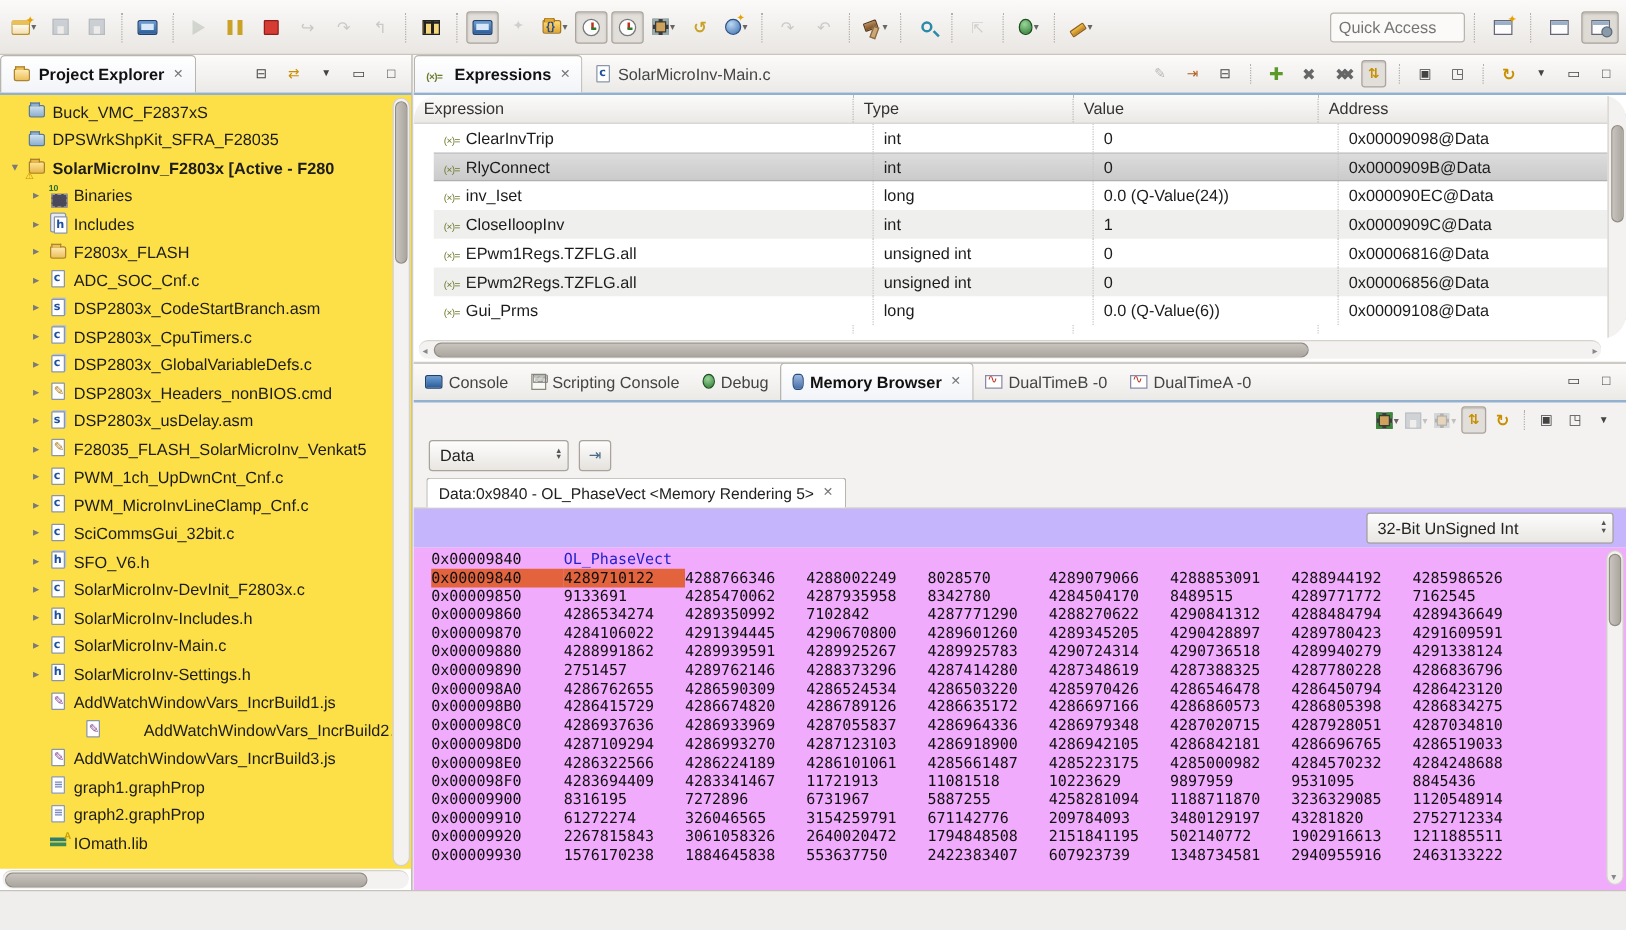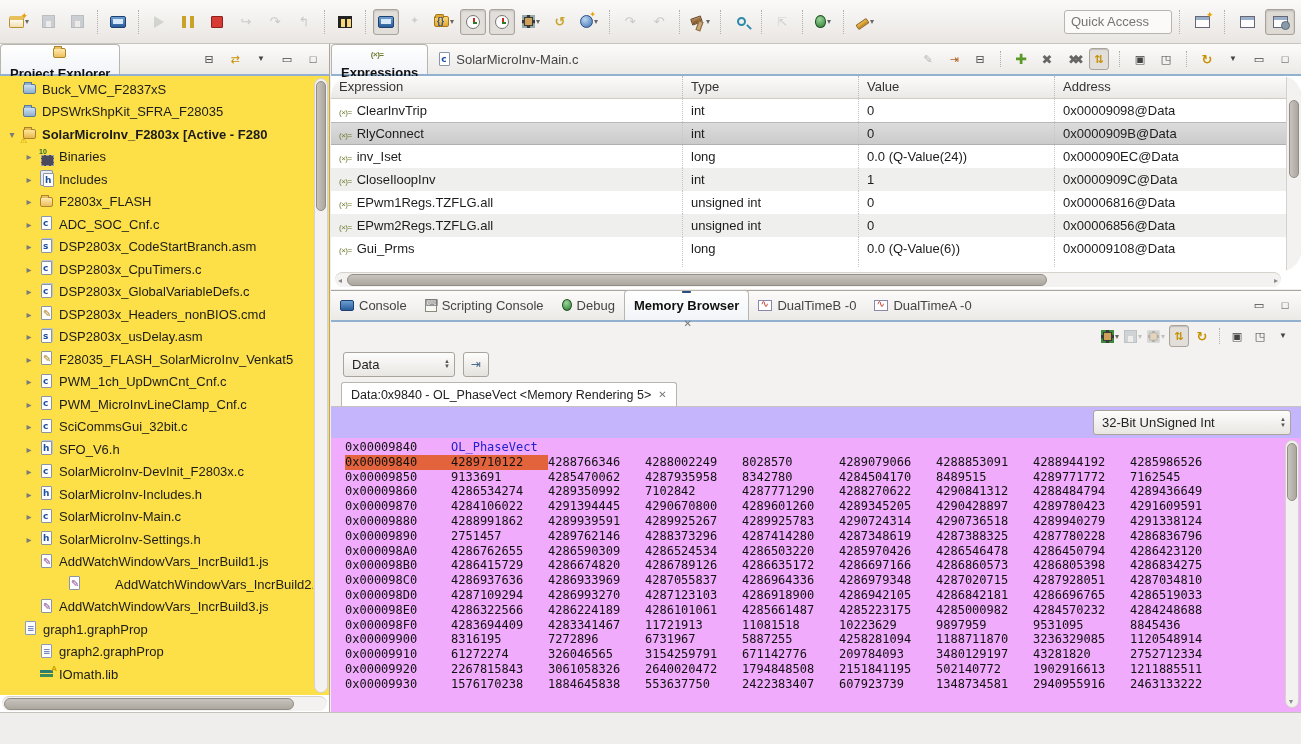--- a/index.html
+++ b/index.html
@@ -68,21 +68,21 @@
   .ic-persp.bug2::after { content:""; position:absolute; right:-3px; bottom:-3px; width:7px; height:7px; border-radius:50%; background:#8a9aa8; border:1px solid #5a6a78; }
 
   
   .workbench { position:absolute; left:0; top:44px; right:0; bottom:32px; }
 
   
   .view-tabbar { height:32px; background:linear-gradient(#fcfbfa,#eceae7); border-bottom:2px solid #92b0cf;
     display:flex; align-items:flex-end; }
   .vtab { height:30px; display:flex; align-items:center; gap:5px; padding:0 9px; color:#444;
     border-radius:4px 4px 0 0; white-space:nowrap; }
-  .vtab.active { background:linear-gradient(#ffffff,#f2f4f8); border:1px solid #b8b4ae; border-bottom:none; color:#111; font-weight:bold;flex-direction:column; }
+  .vtab.active { background:linear-gradient(#ffffff,#f2f4f8); border:1px solid #b8b4ae; border-bottom:none; color:#111; font-weight:bold; }
   .vtab .x { font-size:10px; color:#777; margin-left:2px; }
   .vt-icons { margin-left:auto; display:flex; align-items:center; gap:6px; padding:0 6px 4px 0; }
   .mini { font-size:11px; color:#444; line-height:1; }
   .minibtn { height:22px; min-width:20px; display:flex; align-items:center; justify-content:center; border:1px solid transparent; border-radius:3px; gap:1px; }
   .minibtn.pressed { background:#e2ded9; border-color:#aaa49c; box-shadow:inset 0 1px 1px rgba(0,0,0,.15); }
   .minibtn.dis { opacity:.35; }
 
   
   .left-panel { position:absolute; left:0; top:0; width:330px; bottom:0; background:#fff;
     border-right:1px solid #aaa69e; display:flex; flex-direction:column; }
@@ -126,21 +126,21 @@
 
   
   .right-side { position:absolute; left:331px; top:0; right:0; bottom:0; }
 
   
   .expr-panel { position:absolute; left:0; top:0; right:0; height:245px; background:#fff; display:flex; flex-direction:column; }
   .expr-table { position:relative; flex:1; overflow:hidden;border-radius:20px; }
   .col-head { display:flex; height:23px; background:linear-gradient(#fbfbfa,#ebe9e6); border-bottom:1px solid #cfccc6; color:#333; }
   .col-head > div { padding:3px 8px; border-right:1px dotted #bbb; }
   .c-expr { width:352px; } .c-type { width:176px; } .c-val { width:196px; } .c-addr { flex:1; }
-  .erow { display:flex; height:23px; align-items:center; }
+  .erow { display:flex; height:23px; align-items:center;margin-left:16px; }
   .erow.stripe { background:#efefee; }
   .erow.selected { background:linear-gradient(#dcdcdc,#cbcbcb); border-top:1px solid #b8b8b8; border-bottom:1px solid #b0b0b0; }
   .erow > div { padding:0 8px; border-right:1px dotted #c5c5c5; height:100%; display:flex; align-items:center; overflow:hidden; white-space:nowrap; }
   .expr-icon::before { content:"(×)="; font-size:8px; color:#6b7a2a; margin-right:5px; letter-spacing:-.5px; }
   .erow-partial { height:7px; display:flex; overflow:hidden; }
   .erow-partial > div { border-right:1px dotted #c5c5c5; }
   .expr-vscroll { position:absolute; top:0; right:0; width:15px; bottom:0; background:#f4f2f0; border-left:1px solid #d5d1cb; }
 
   
   .bottom-panel { position:absolute; left:0; top:246px; right:0; bottom:0; background:#f4f2f0; border-top:1px solid #aaa69e; display:flex; flex-direction:column; }
@@ -485,21 +485,21 @@
               </span>
               <span class="tlabel">AddWatchWindowVars_IncrBuild2.js</span>
             </div>
             <div class="tree-row" style="padding-left: 23px;">
               <span class="arrow"></span>
               <span class="ticon t-js">
                 <span class="page"></span>
               </span>
               <span class="tlabel">AddWatchWindowVars_IncrBuild3.js</span>
             </div>
-            <div class="tree-row" style="padding-left: 7px;">
+            <div class="tree-row" style="padding-left: 23px;">
               <span class="arrow"></span>
               <span class="ticon t-doc">
                 <span class="page"></span>
               </span>
               <span class="tlabel">graph1.graphProp</span>
             </div>
             <div class="tree-row" style="padding-left: 23px;">
               <span class="arrow"></span>
               <span class="ticon t-doc">
                 <span class="page"></span>

